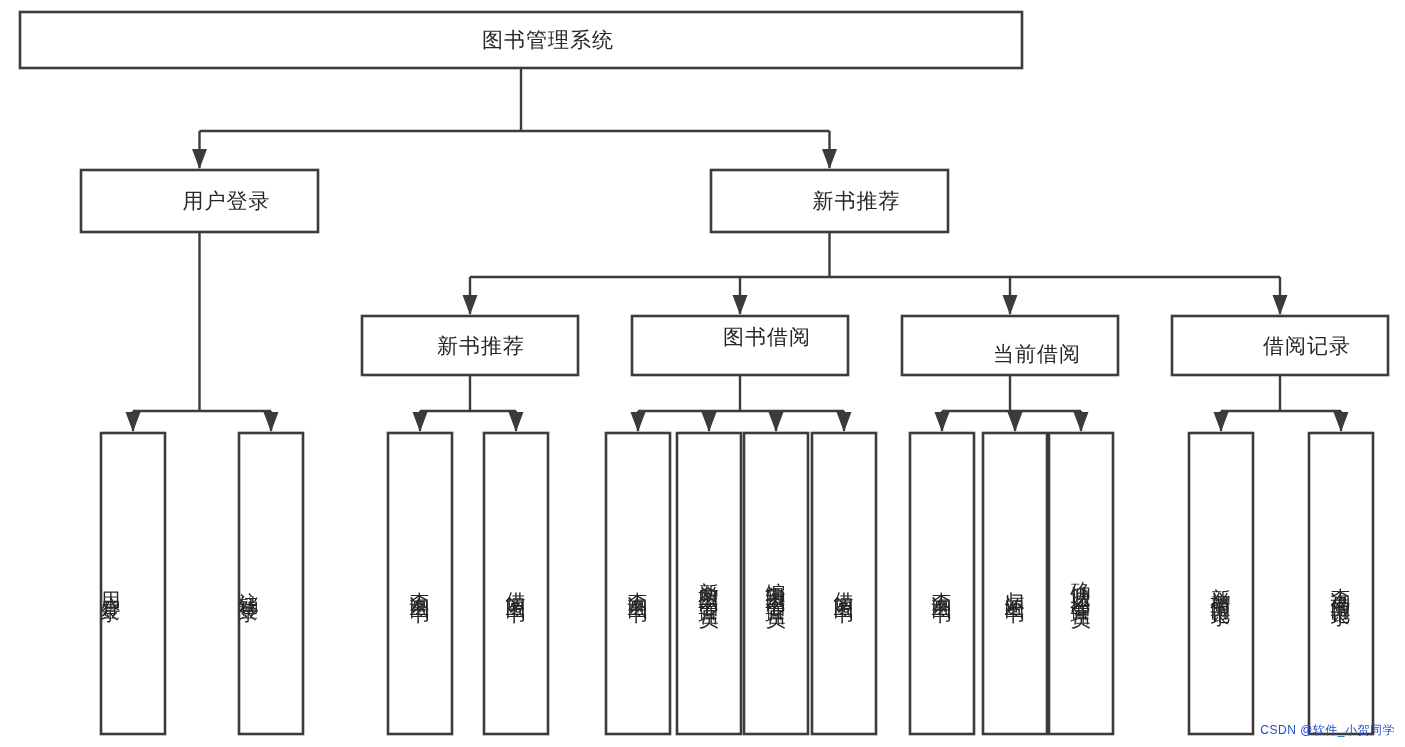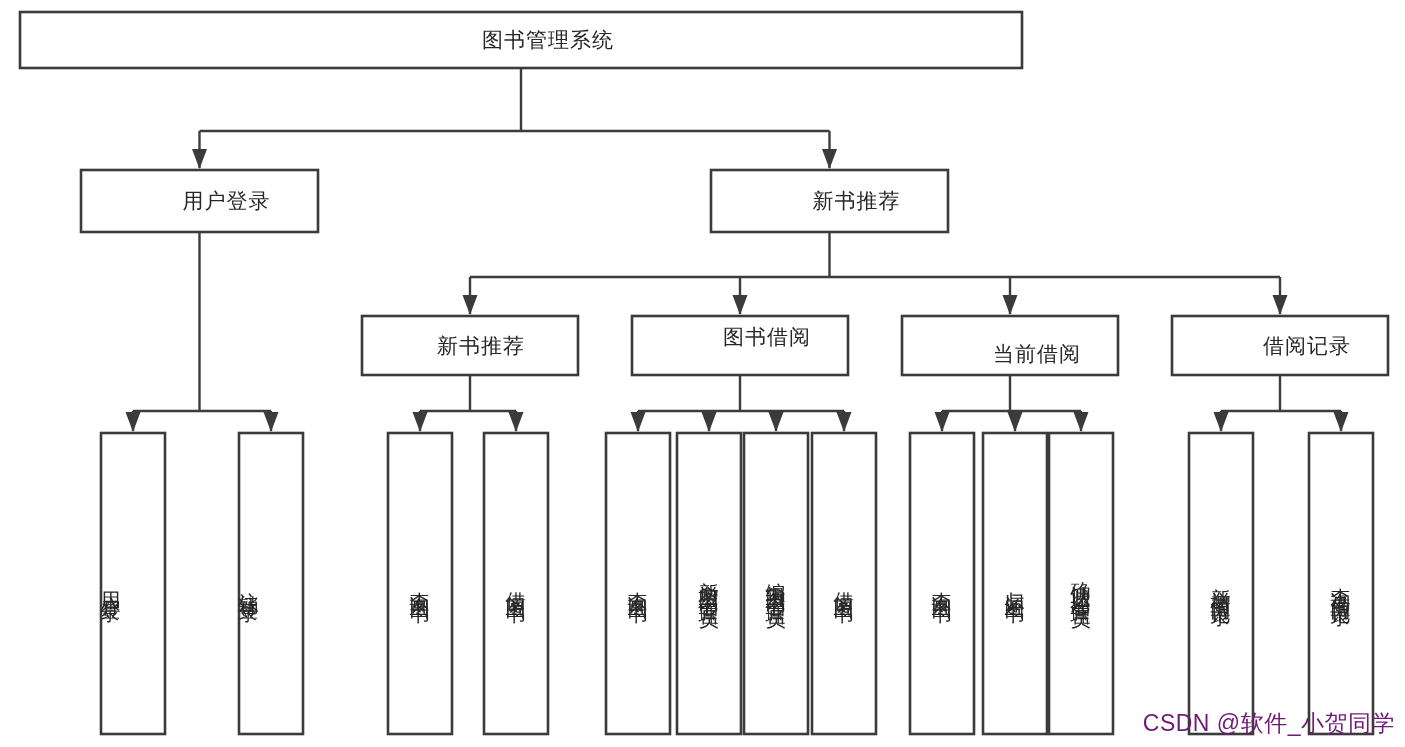--- a/index.html
+++ b/index.html
@@ -68,22 +68,22 @@
     text-orientation: upright;
     letter-spacing: 4px;
     line-height: 1;
     white-space: nowrap;
     pointer-events: none;
   }
   .watermark {
     position: absolute;
     right: 10px;
     bottom: 8px;
-    font-size: 23px;
-    color: #701a75;
+    font-size: 12px;
+    color: #1d4ed8;
     letter-spacing: 0.5px;
     white-space: nowrap;
   }
 </style>
 </head>
 <body>
 
 <div id="diagram-root">
 
   <svg class="flow" viewBox="0 0 1405 747">

